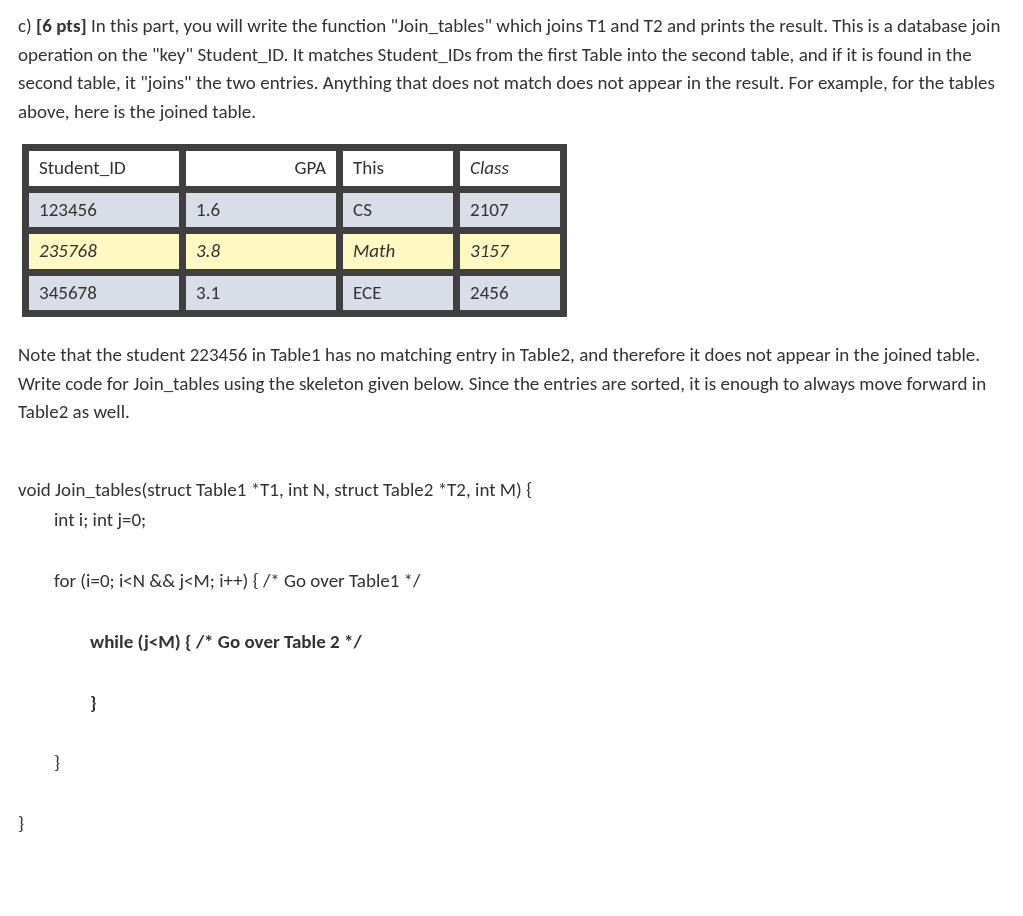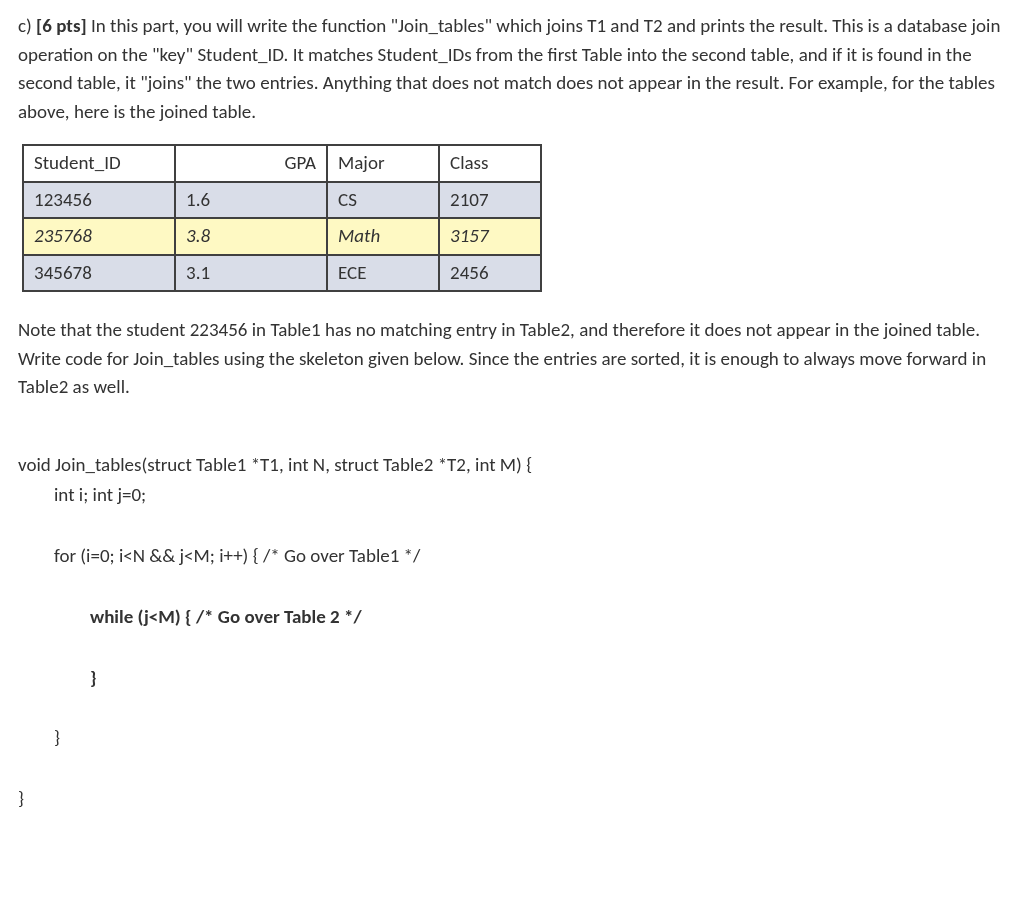--- a/index.html
+++ b/index.html
@@ -16,39 +16,39 @@
       margin-bottom: 18px;
     }
     .bold {
       font-weight: bold;
     }
     table {
       border-collapse: collapse;
       margin: 8px 0 24px 4px;
     }
     td {
-      border: 2px solid #404040;
+      border: 7px solid #404040;
       padding: 3px 10px;
       vertical-align: top;
       font-size: 19px;
     }
     tr.header td {
       background: #fff;
     }
     tr.shaded td {
       background: #d9dde8;
     }
     tr.plain td {
       background: #fef9c3;
       font-style: italic;
     }
     .col-sid { width: 130px; }
     .col-gpa { width: 130px; text-align: right; }
     .col-major { width: 90px; }
-    .col-class { width: 80px; }
+    .col-class { width: 80px; font-style: italic; }
     .code-block {
       font-family: Calibri, Arial, sans-serif;
       font-size: 19px;
       line-height: 1.6;
       white-space: pre;
       margin-top: 6px;
     }
     .indent1 { padding-left: 36px; display:block; }
     .indent2 { padding-left: 72px; display:block;font-weight:bold; }
   </style>
@@ -57,21 +57,21 @@
 
 <div class="para">
   <span>c) </span><span class="bold">[6 pts]</span><span> In this part, you will write the function "Join_tables" which joins T1 and T2 and prints the result. This is a database join operation on the "key" Student_ID. It matches Student_IDs from the first Table into the second table, and if it is found in the second table, it "joins" the two entries.  Anything that does not match does not appear in the result. For example, for the tables above, here is the joined table.</span>
 </div>
 
 <table>
   <tbody>
       <tr class="header">
     <td class="col-sid">Student_ID</td>
     <td class="col-gpa">GPA</td>
-    <td class="col-major">Major</td>
+    <td class="col-major">This</td>
     <td class="col-class">Class</td>
   </tr>
   <tr class="shaded">
     <td>123456</td>
     <td>1.6</td>
     <td>CS</td>
     <td>2107</td>
   </tr>
   <tr class="plain">
     <td>235768</td>

